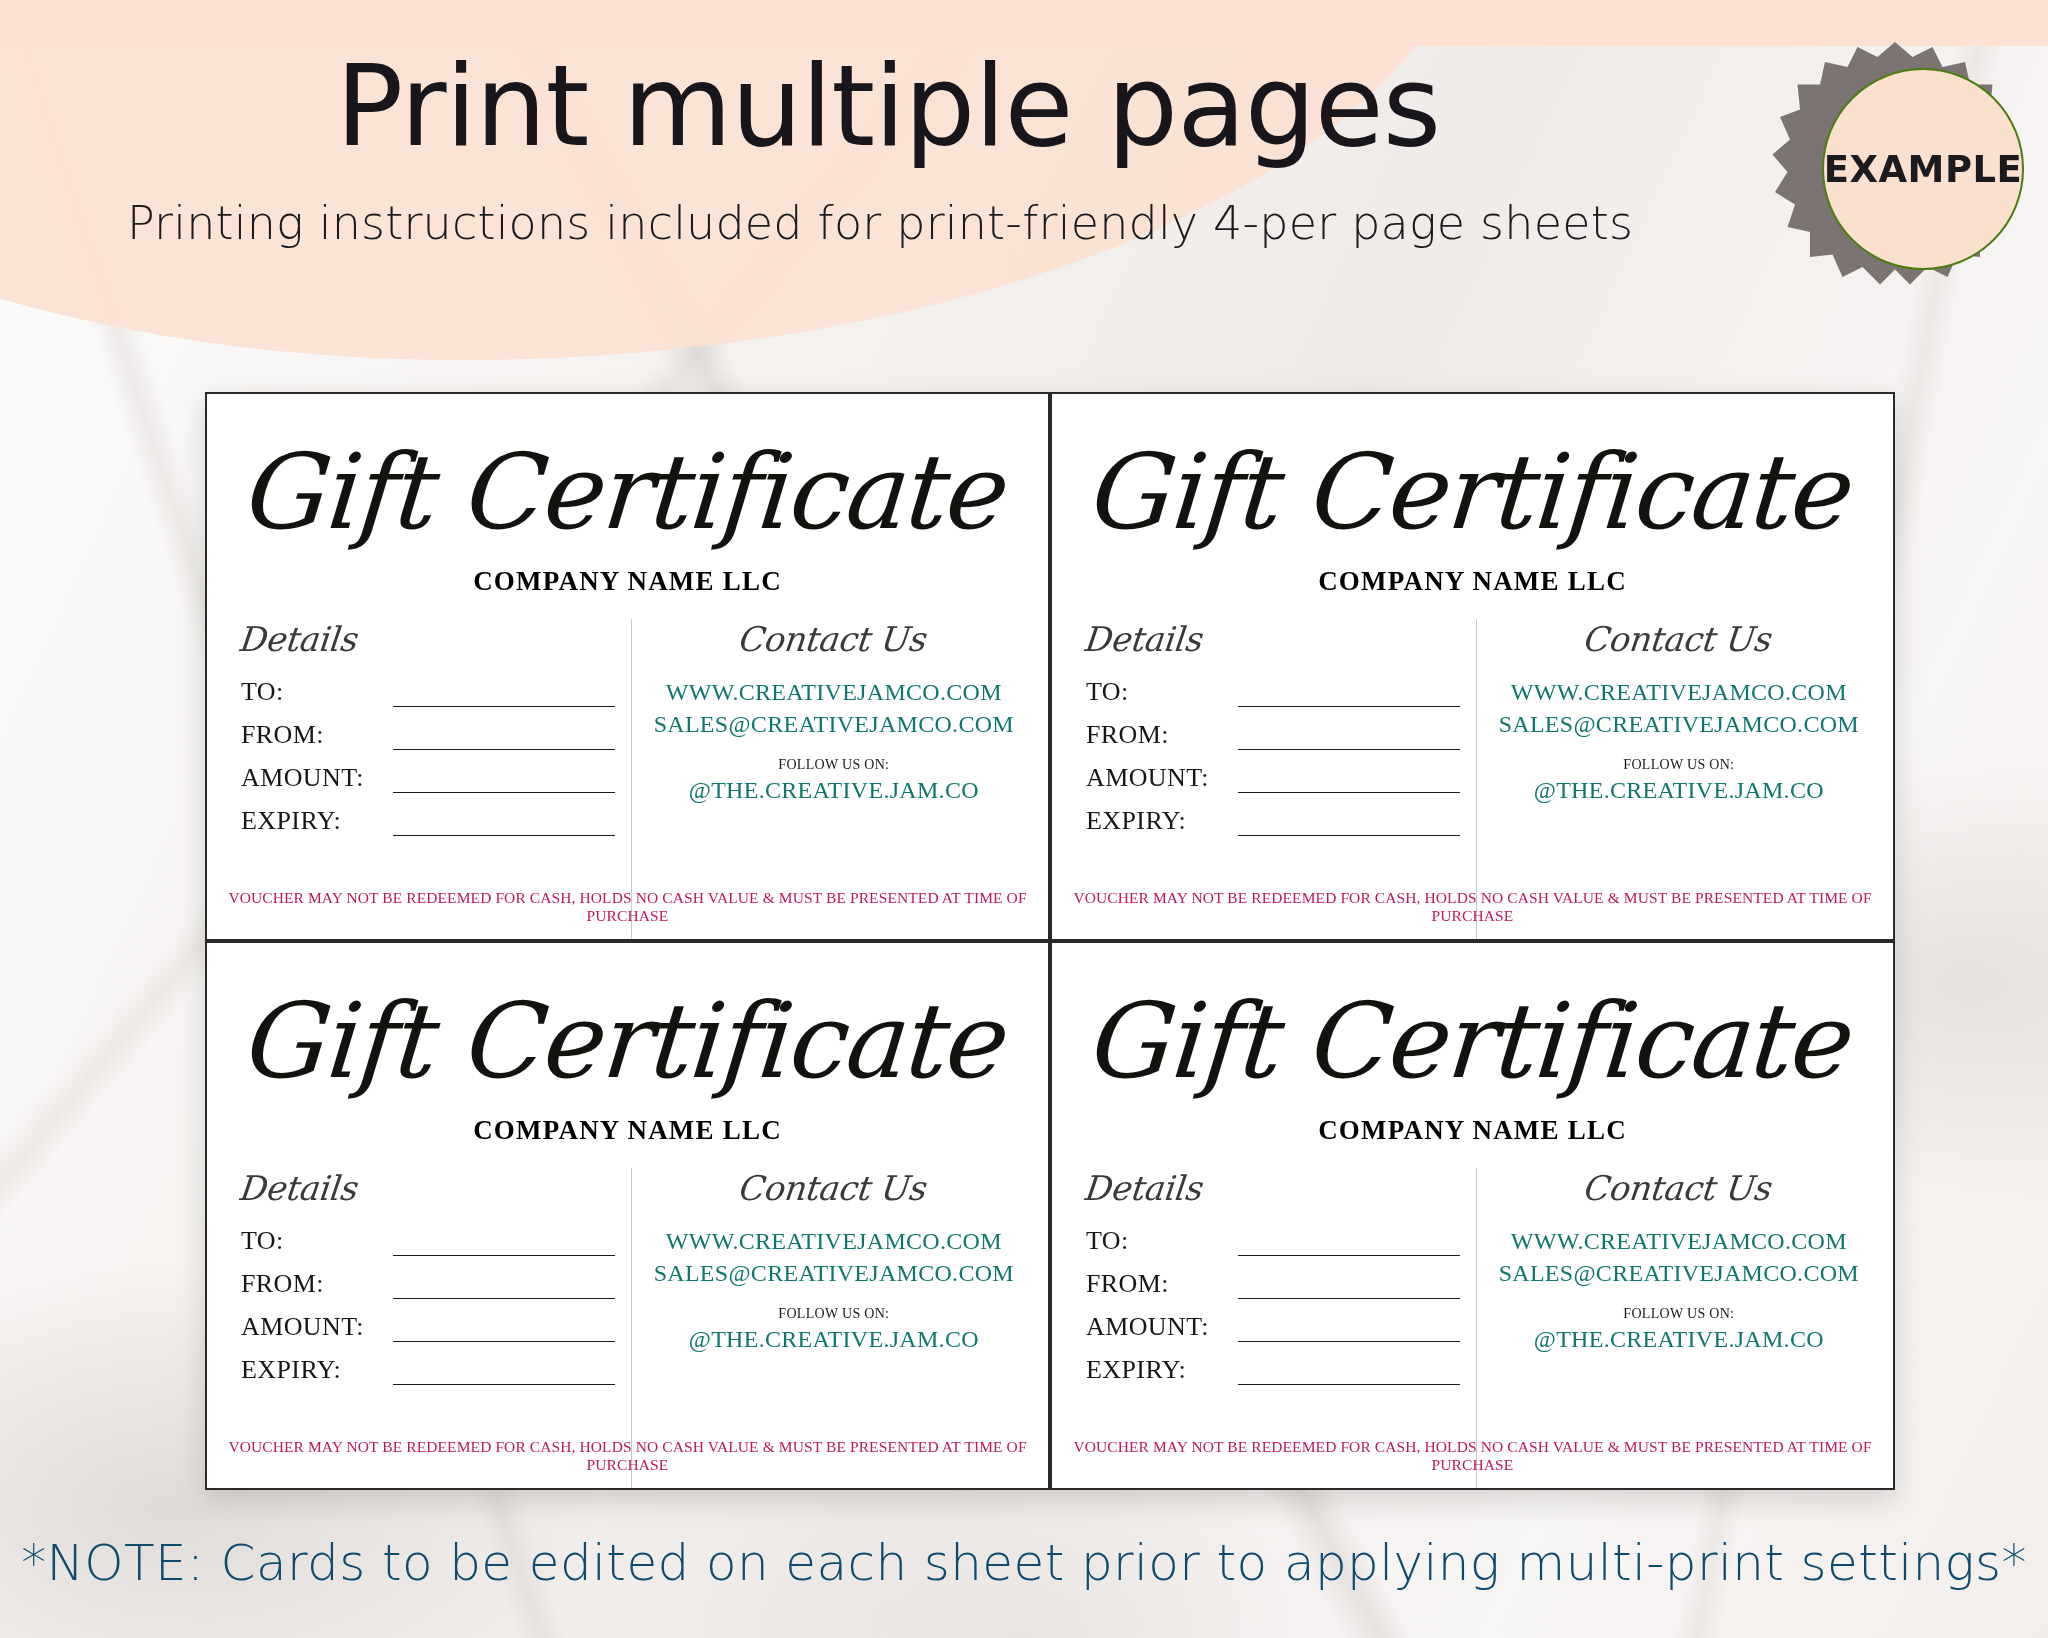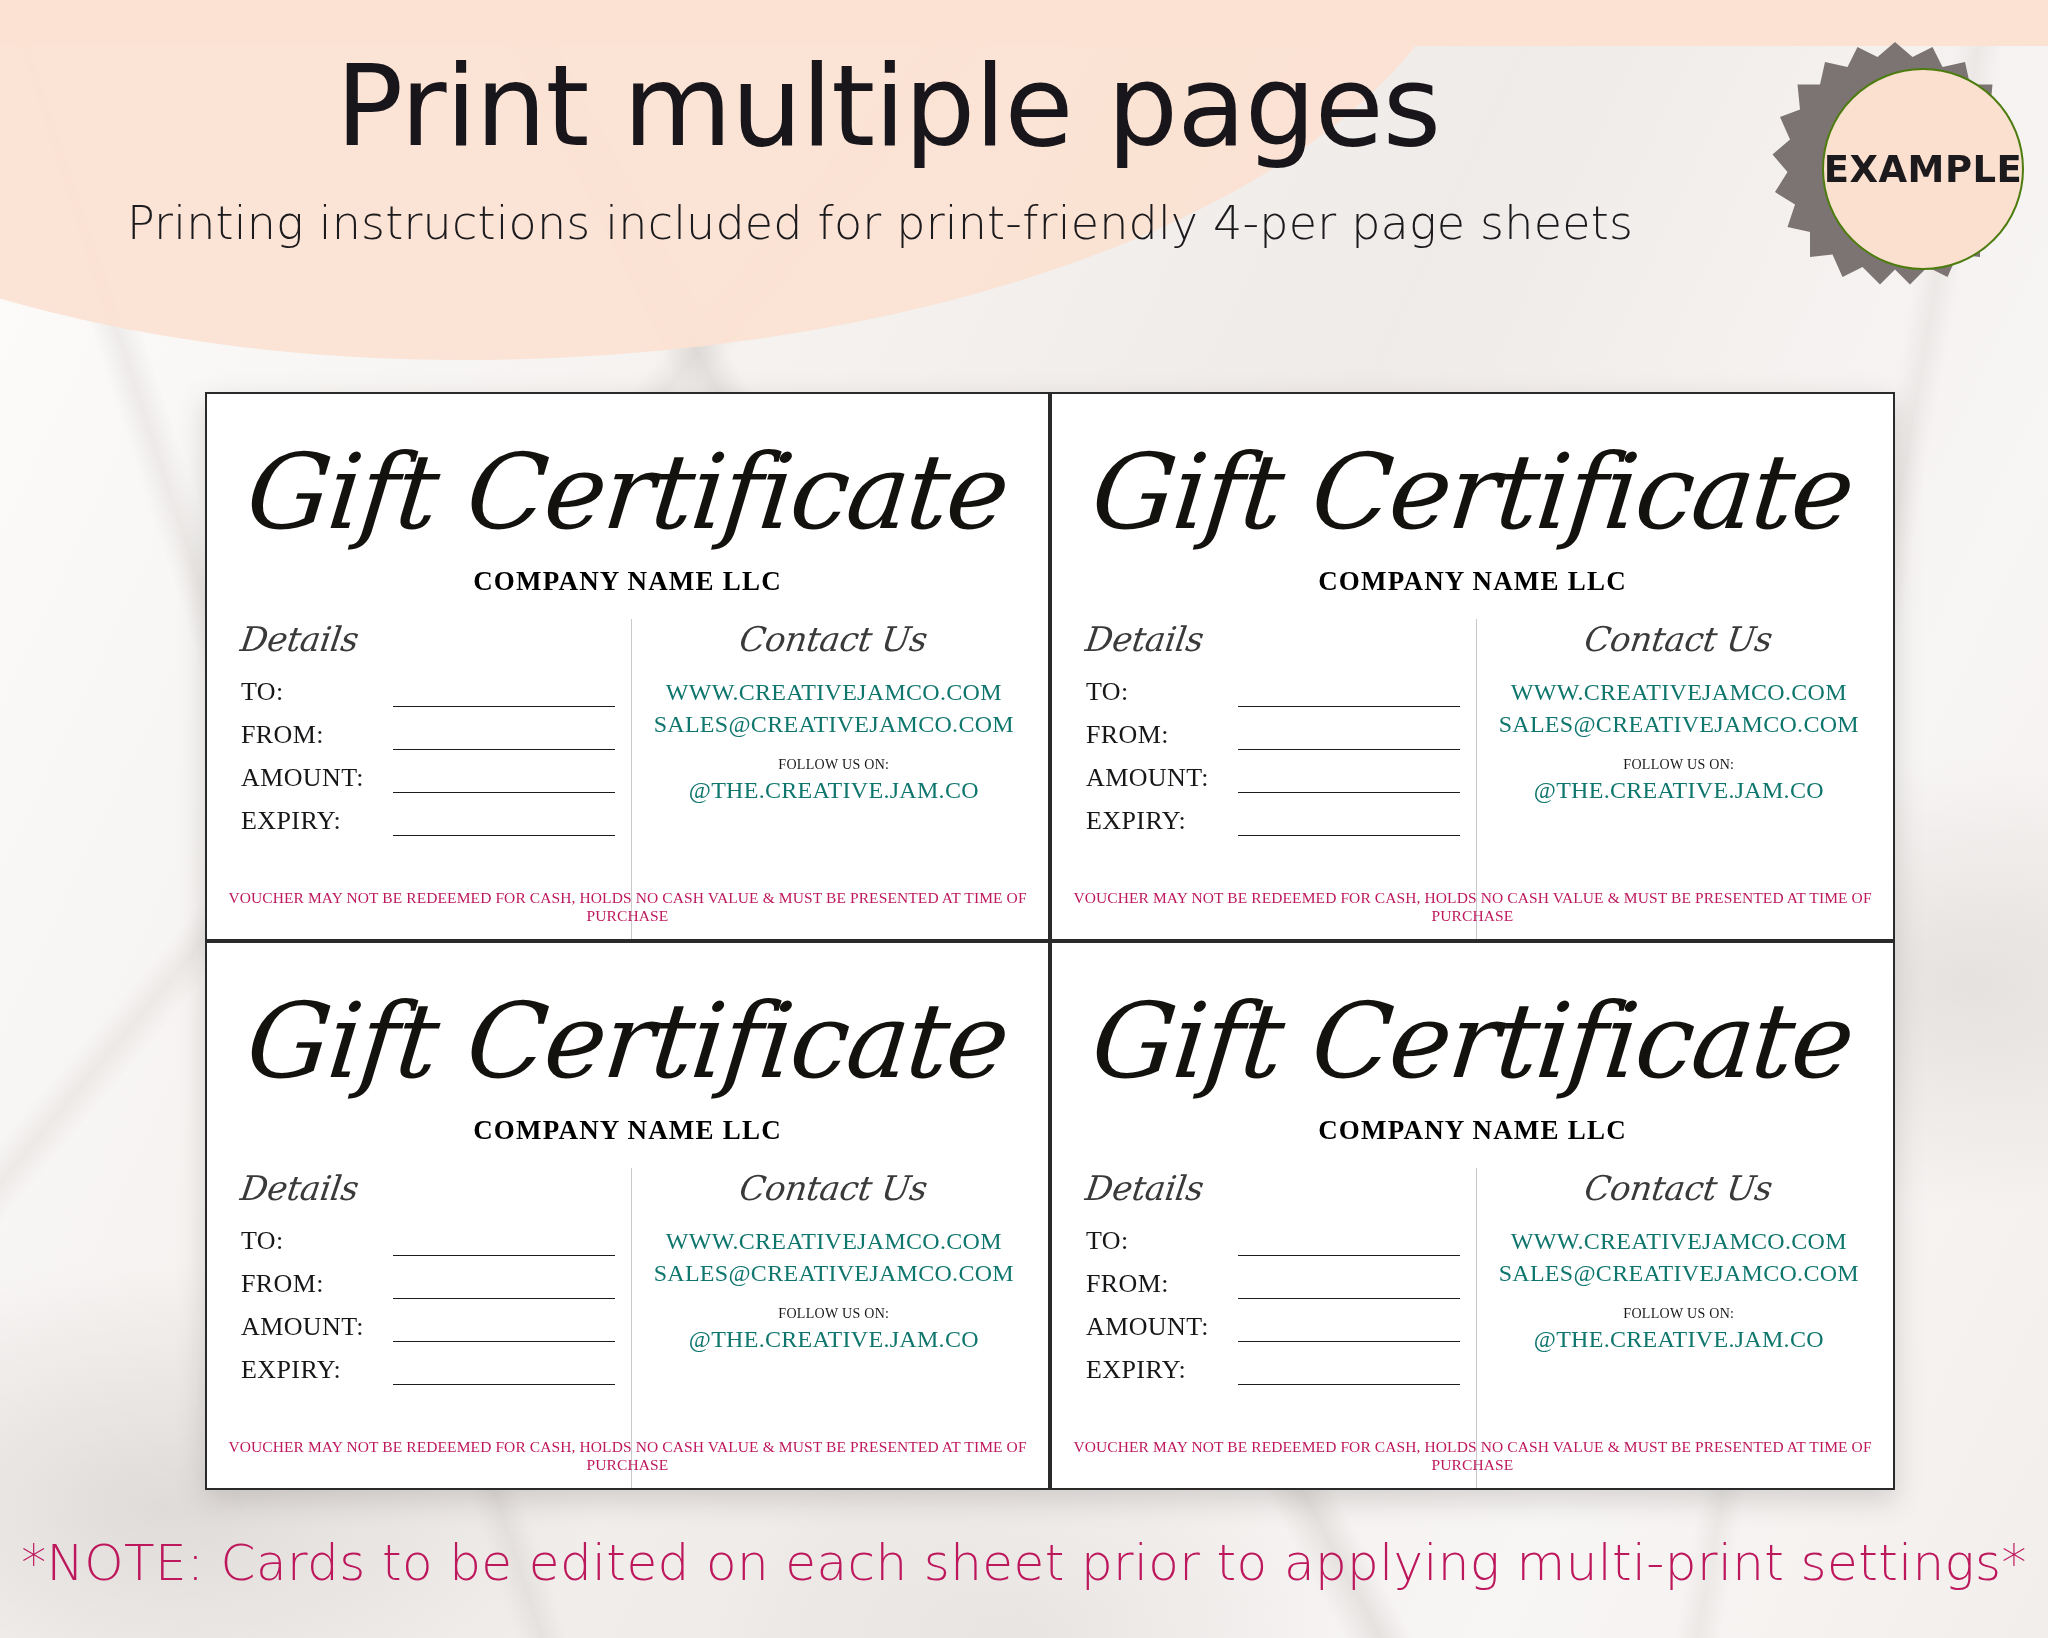--- a/index.html
+++ b/index.html
@@ -252,21 +252,21 @@
 
   
   .note {
     position: absolute;
     left: 0;
     bottom: 46px;
     width: 2048px;
     text-align: center;
     font-family: "DejaVu Sans", sans-serif;
     font-size: 50px;
-    color: #be185d;
+    color: #0c4a6e;
     font-weight: 300;
     letter-spacing: .4px;
   }
 </style>
 </head>
 <body>
 
 <div class="bg"></div>
 <div class="peach-band"></div>
 <div class="peach-blob"></div>

